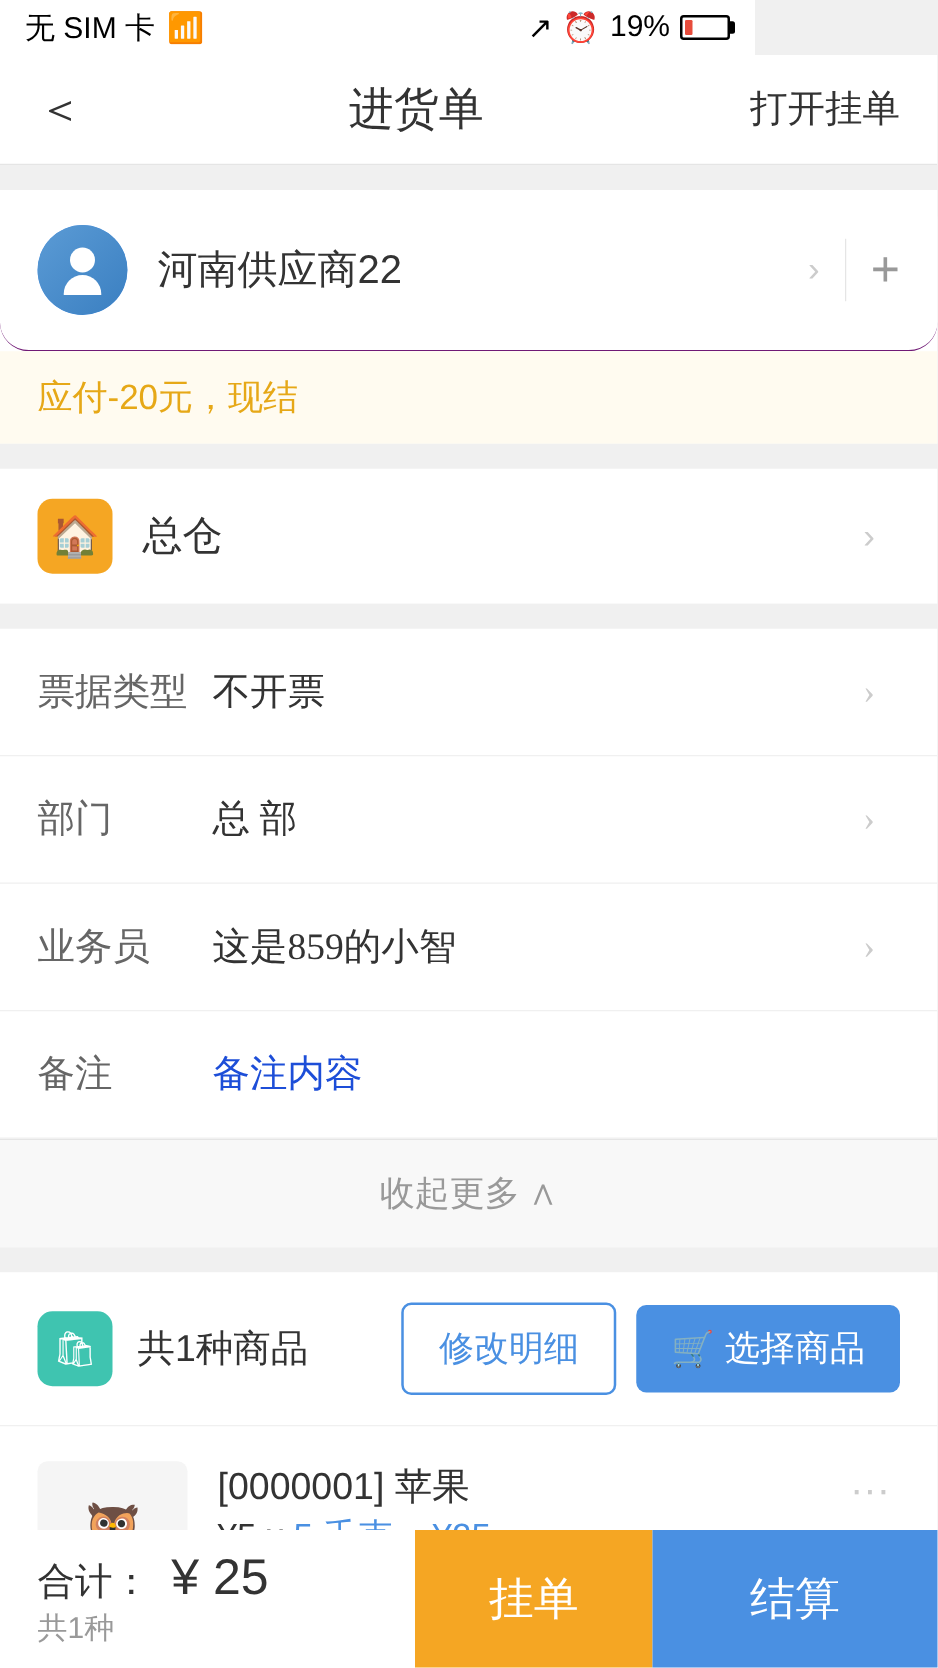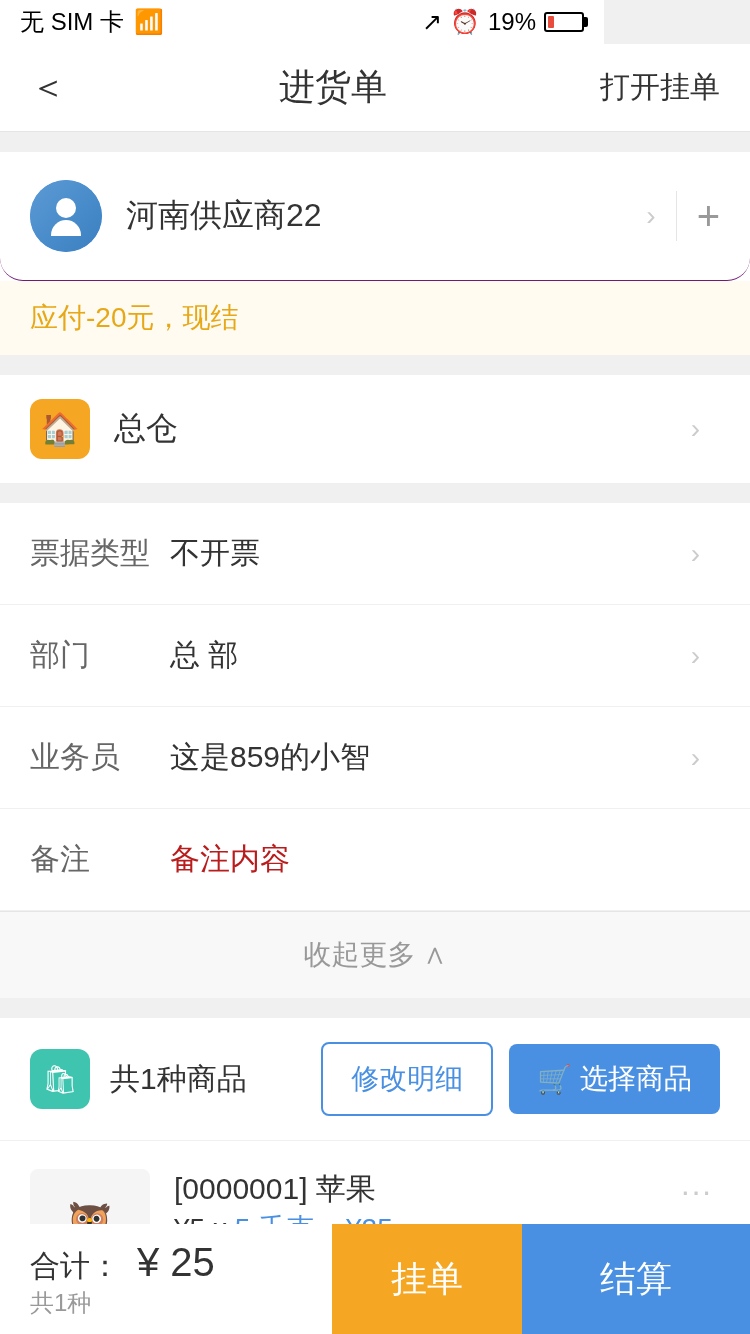--- a/index.html
+++ b/index.html
@@ -192,20 +192,21 @@
     }
     .warehouse-name {
       flex: 1;
       font-size: 32px;
       color: #333;
     }
 
     
     .form-section {
       background: #fff;
+      font-family: Liberation Serif, serif;
     }
     .form-row {
       display: flex;
       align-items: center;
       padding: 30px 30px;
       border-bottom: 1px solid #f0f0f0;
       min-height: 90px;
     }
     .form-label {
       font-size: 30px;
@@ -215,21 +216,21 @@
     }
     .form-value {
       flex: 1;
       font-size: 30px;
       color: #333;
       padding-left: 10px;
     }
     .form-placeholder {
       flex: 1;
       font-size: 30px;
-      color: #b91c1c;
+      color: #1d4ed8;
       padding-left: 10px;
     }
 
     
     .collapse-row {
       background: #f8f8f8;
       padding: 24px 30px;
       text-align: center;
       font-size: 28px;
       color: #999;

